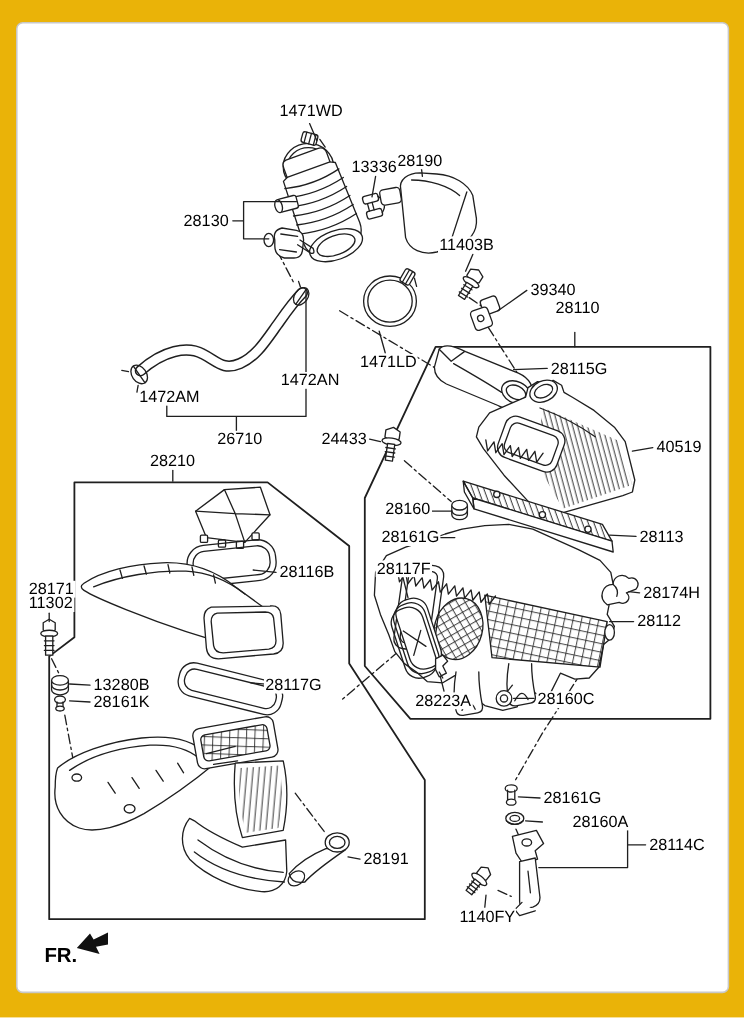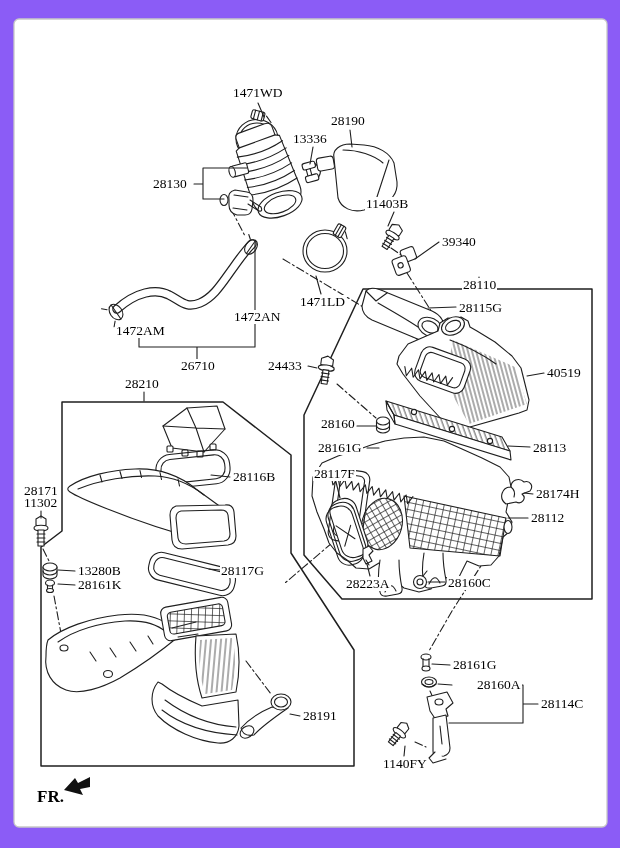--- a/index.html
+++ b/index.html
@@ -1,17 +1,17 @@
 <!DOCTYPE html>
 <html><head>
 <meta charset="utf-8">
 <style>
   html,body{margin:0;padding:0;background:#fff;}
-  .page{position:relative;width:620px;height:848px;background:#8b5cf6;overflow:hidden;
-        font-family:Liberation Serif, serif;}
+  .page{position:relative;width:620px;height:848px;background:#eab308;overflow:hidden;
+        font-family:Liberation Sans, sans-serif;}
   svg *{stroke:#1f1f1f;stroke-width:1.1;fill:none;stroke-linejoin:round;stroke-linecap:round;}
   .pb{stroke:#c8c8c8;stroke-width:1.3;fill:#fff;}
   .box{stroke-width:1.5;fill:none;}
   .fw{fill:#fff;}
   .bk{fill:#111;stroke:none;}
   .ld{stroke-width:1;}
   .dd{stroke-width:.9;stroke-dasharray:8 3 2 3;}
   .tube-o{stroke-width:9.5;}
   .tube-i{stroke:#fff;stroke-width:7;}
   .pfill{stroke:none;}
@@ -374,26 +374,26 @@
     <path d="M452,685 L438,684 M504,685 L523,685 L523,723 L449,723 M523,704 L538,704"></path>
     <path d="M404,756 L405,746"></path>
   </g>
 
   <polygon class="bk" points="64,790 75,778 78,783 90,777 90,787 80,789 83,795"></polygon>
 </svg>
 
 
 <div>
   <div class="pl" style="left:232px;top:86px">1471WD</div>
-  <div class="pl" style="left:330px;top:114px">28190</div>
+  <div class="pl" style="left:330px;top:127px">28190</div>
   <div class="pl" style="left:292px;top:132px">13336</div>
   <div class="pl" style="left:152px;top:177px">28130</div>
   <div class="pl" style="left:365px;top:197px">11403B</div>
   <div class="pl" style="left:441px;top:235px">39340</div>
-  <div class="pl" style="left:462px;top:278px">28110</div>
+  <div class="pl" style="left:462px;top:250px">28110</div>
   <div class="pl" style="left:458px;top:301px">28115G</div>
   <div class="pl" style="left:299px;top:295px">1471LD</div>
   <div class="pl" style="left:233px;top:310px">1472AN</div>
   <div class="pl" style="left:115px;top:324px">1472AM</div>
   <div class="pl" style="left:180px;top:359px">26710</div>
   <div class="pl" style="left:267px;top:359px">24433</div>
   <div class="pl" style="left:124px;top:377px">28210</div>
   <div class="pl" style="left:546px;top:366px">40519</div>
   <div class="pl" style="left:320px;top:417px">28160</div>
   <div class="pl" style="left:317px;top:441px">28161G</div>

